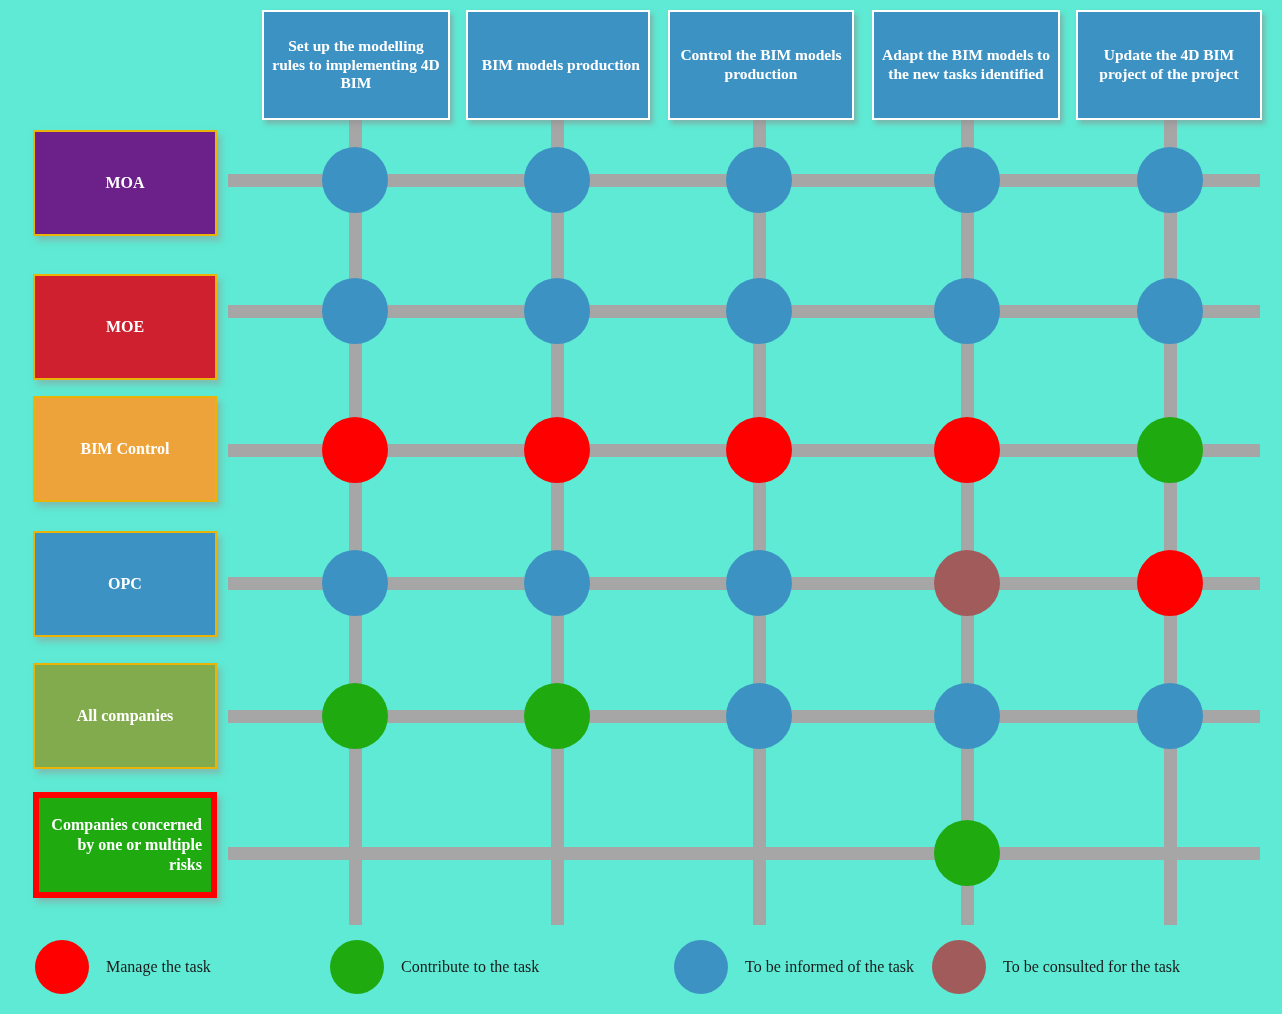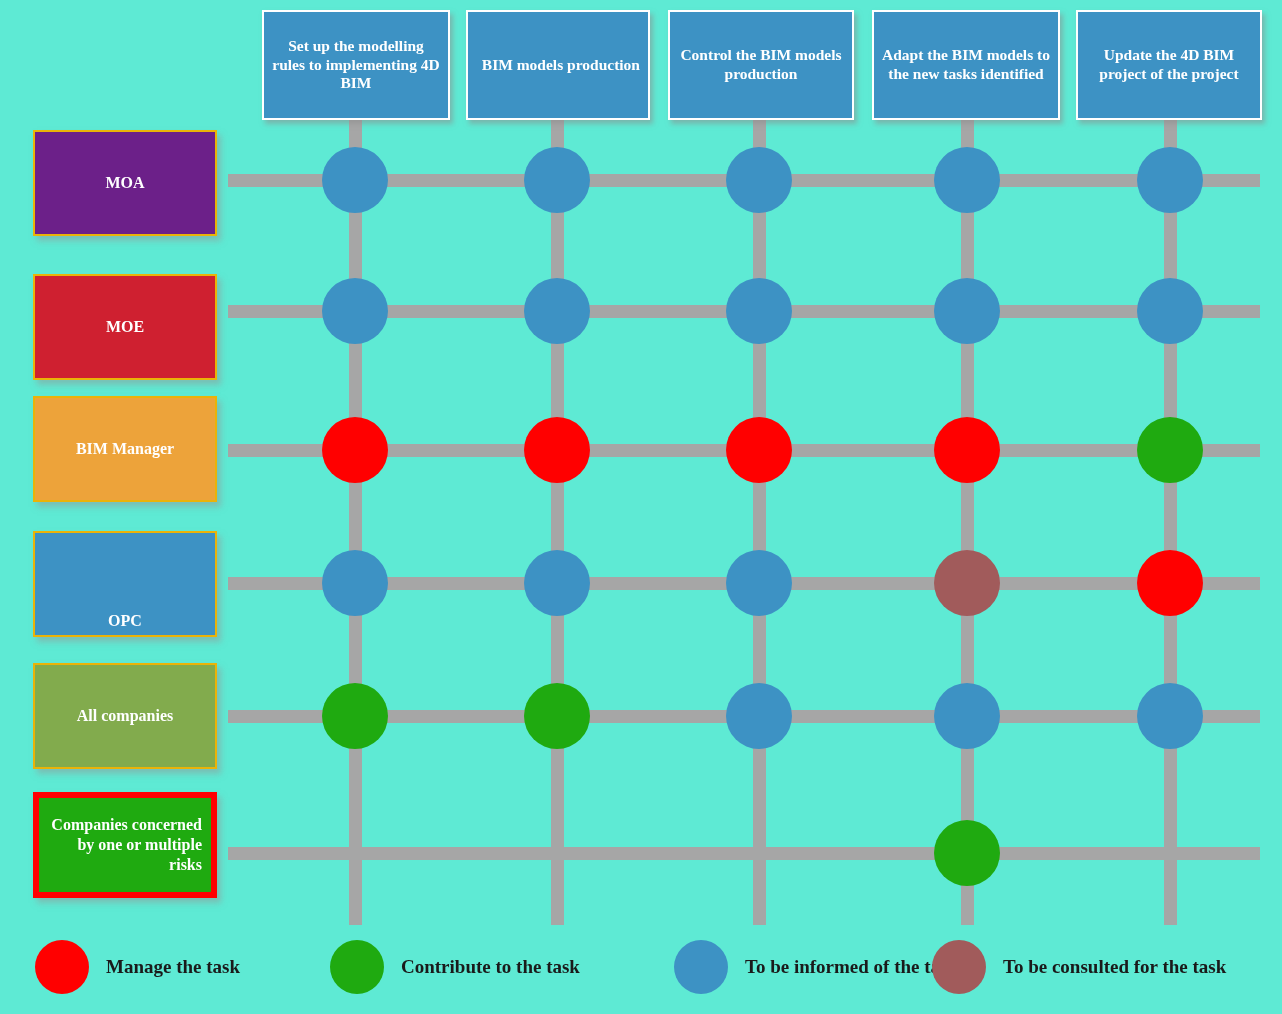--- a/index.html
+++ b/index.html
@@ -98,22 +98,22 @@
     z-index: 5;
   }
   .legend-swatch {
     width: 54px;
     height: 54px;
     border-radius: 50%;
     flex: 0 0 auto;
   }
   .legend-text {
     margin-left: 17px;
-    font-size: 19px;
-    font-weight: bold;
+    font-size: 16px;
+    font-weight: normal;
     color: #1a1a1a;
     white-space: nowrap;
     font-family: "Liberation Serif", "DejaVu Serif", serif;
   }
 </style>
 </head>
 <body>
 
 <div id="raci-root">
 
@@ -148,23 +148,23 @@
       </div>
     </div>
   <div id="row-labels-layer">
       <div class="row-label plain" style="top: 130px; height: 106px; background: rgb(108, 32, 137);">
         <span>MOA</span>
       </div>
       <div class="row-label plain" style="top: 274px; height: 106px; background: rgb(207, 32, 48);">
         <span>MOE</span>
       </div>
       <div class="row-label plain" style="top: 396px; height: 106px; background: rgb(237, 163, 58);">
-        <span>BIM Manager</span>
-      </div>
-      <div class="row-label plain" style="top: 531px; height: 106px; background: rgb(61, 146, 196); align-items: flex-end;">
+        <span>BIM Control</span>
+      </div>
+      <div class="row-label plain" style="top: 531px; height: 106px; background: rgb(61, 146, 196);">
         <span>OPC</span>
       </div>
       <div class="row-label plain" style="top: 663px; height: 106px; background: rgb(130, 171, 77);">
         <span>All companies</span>
       </div>
       <div class="row-label risk-box" style="top: 792px; height: 106px; background: rgb(31, 170, 16); text-align: right;">
         <span>Companies concerned by one or multiple risks</span>
       </div>
     </div>
   <div id="dots-layer">

